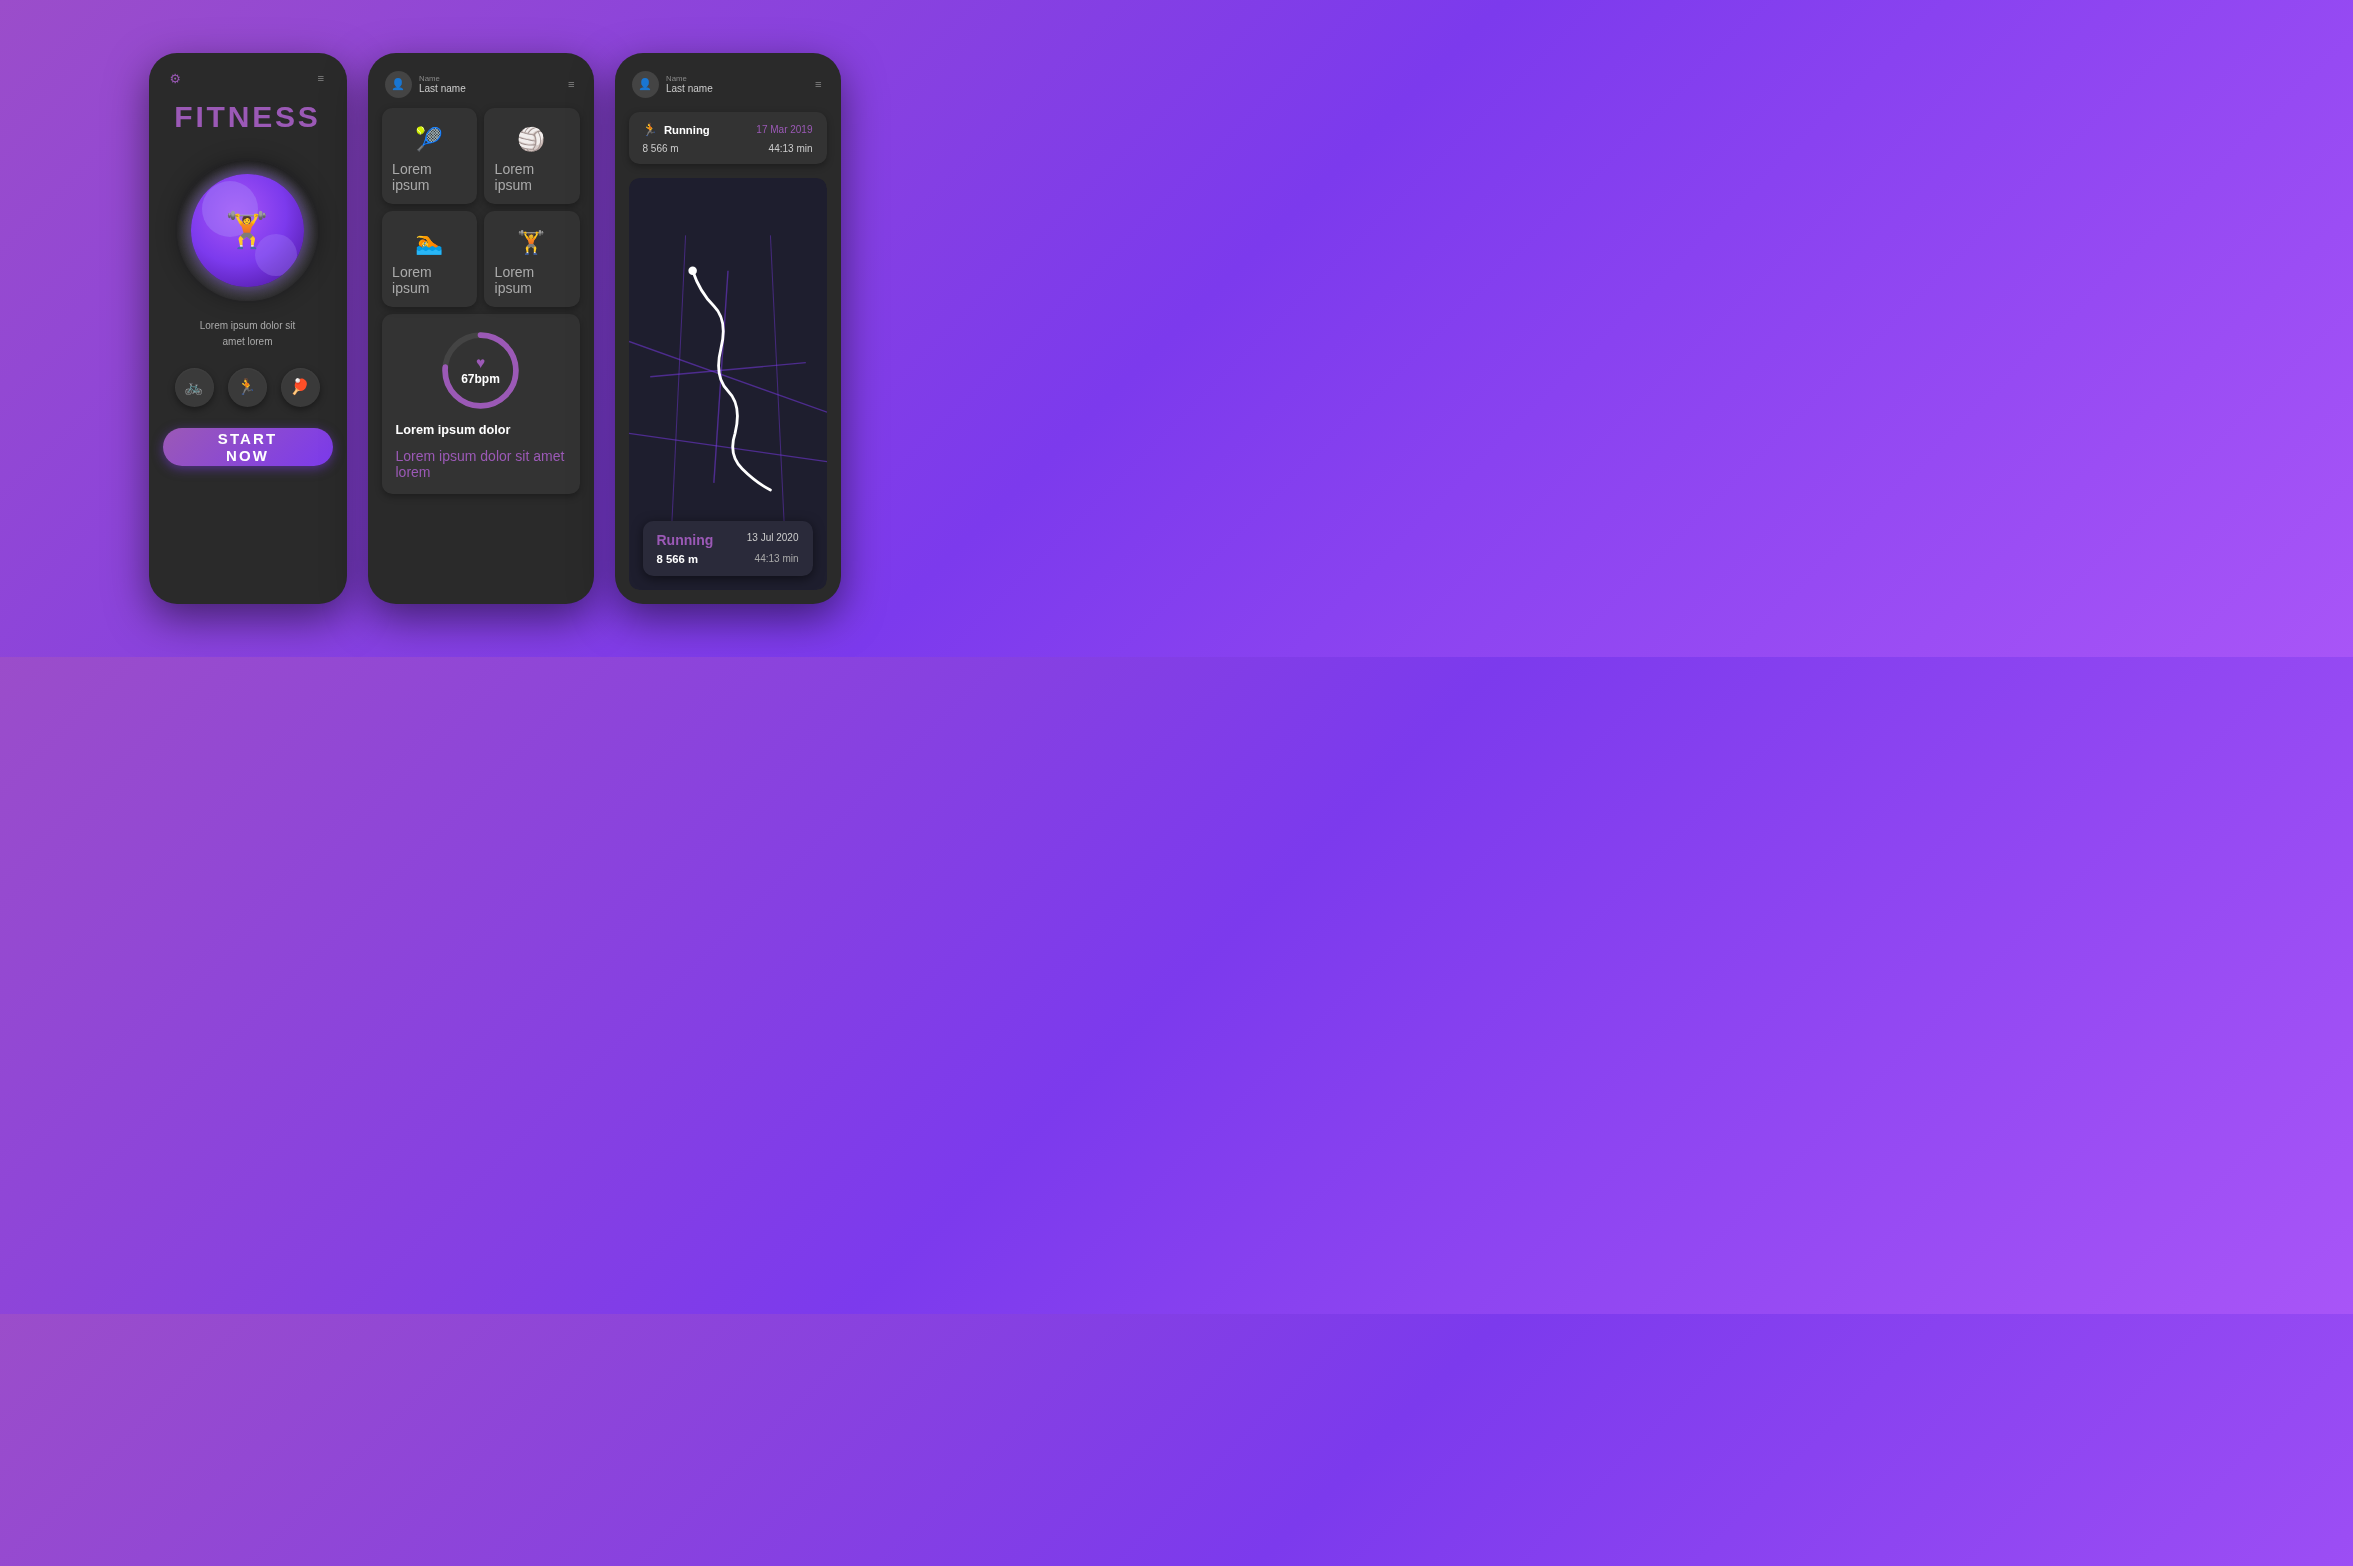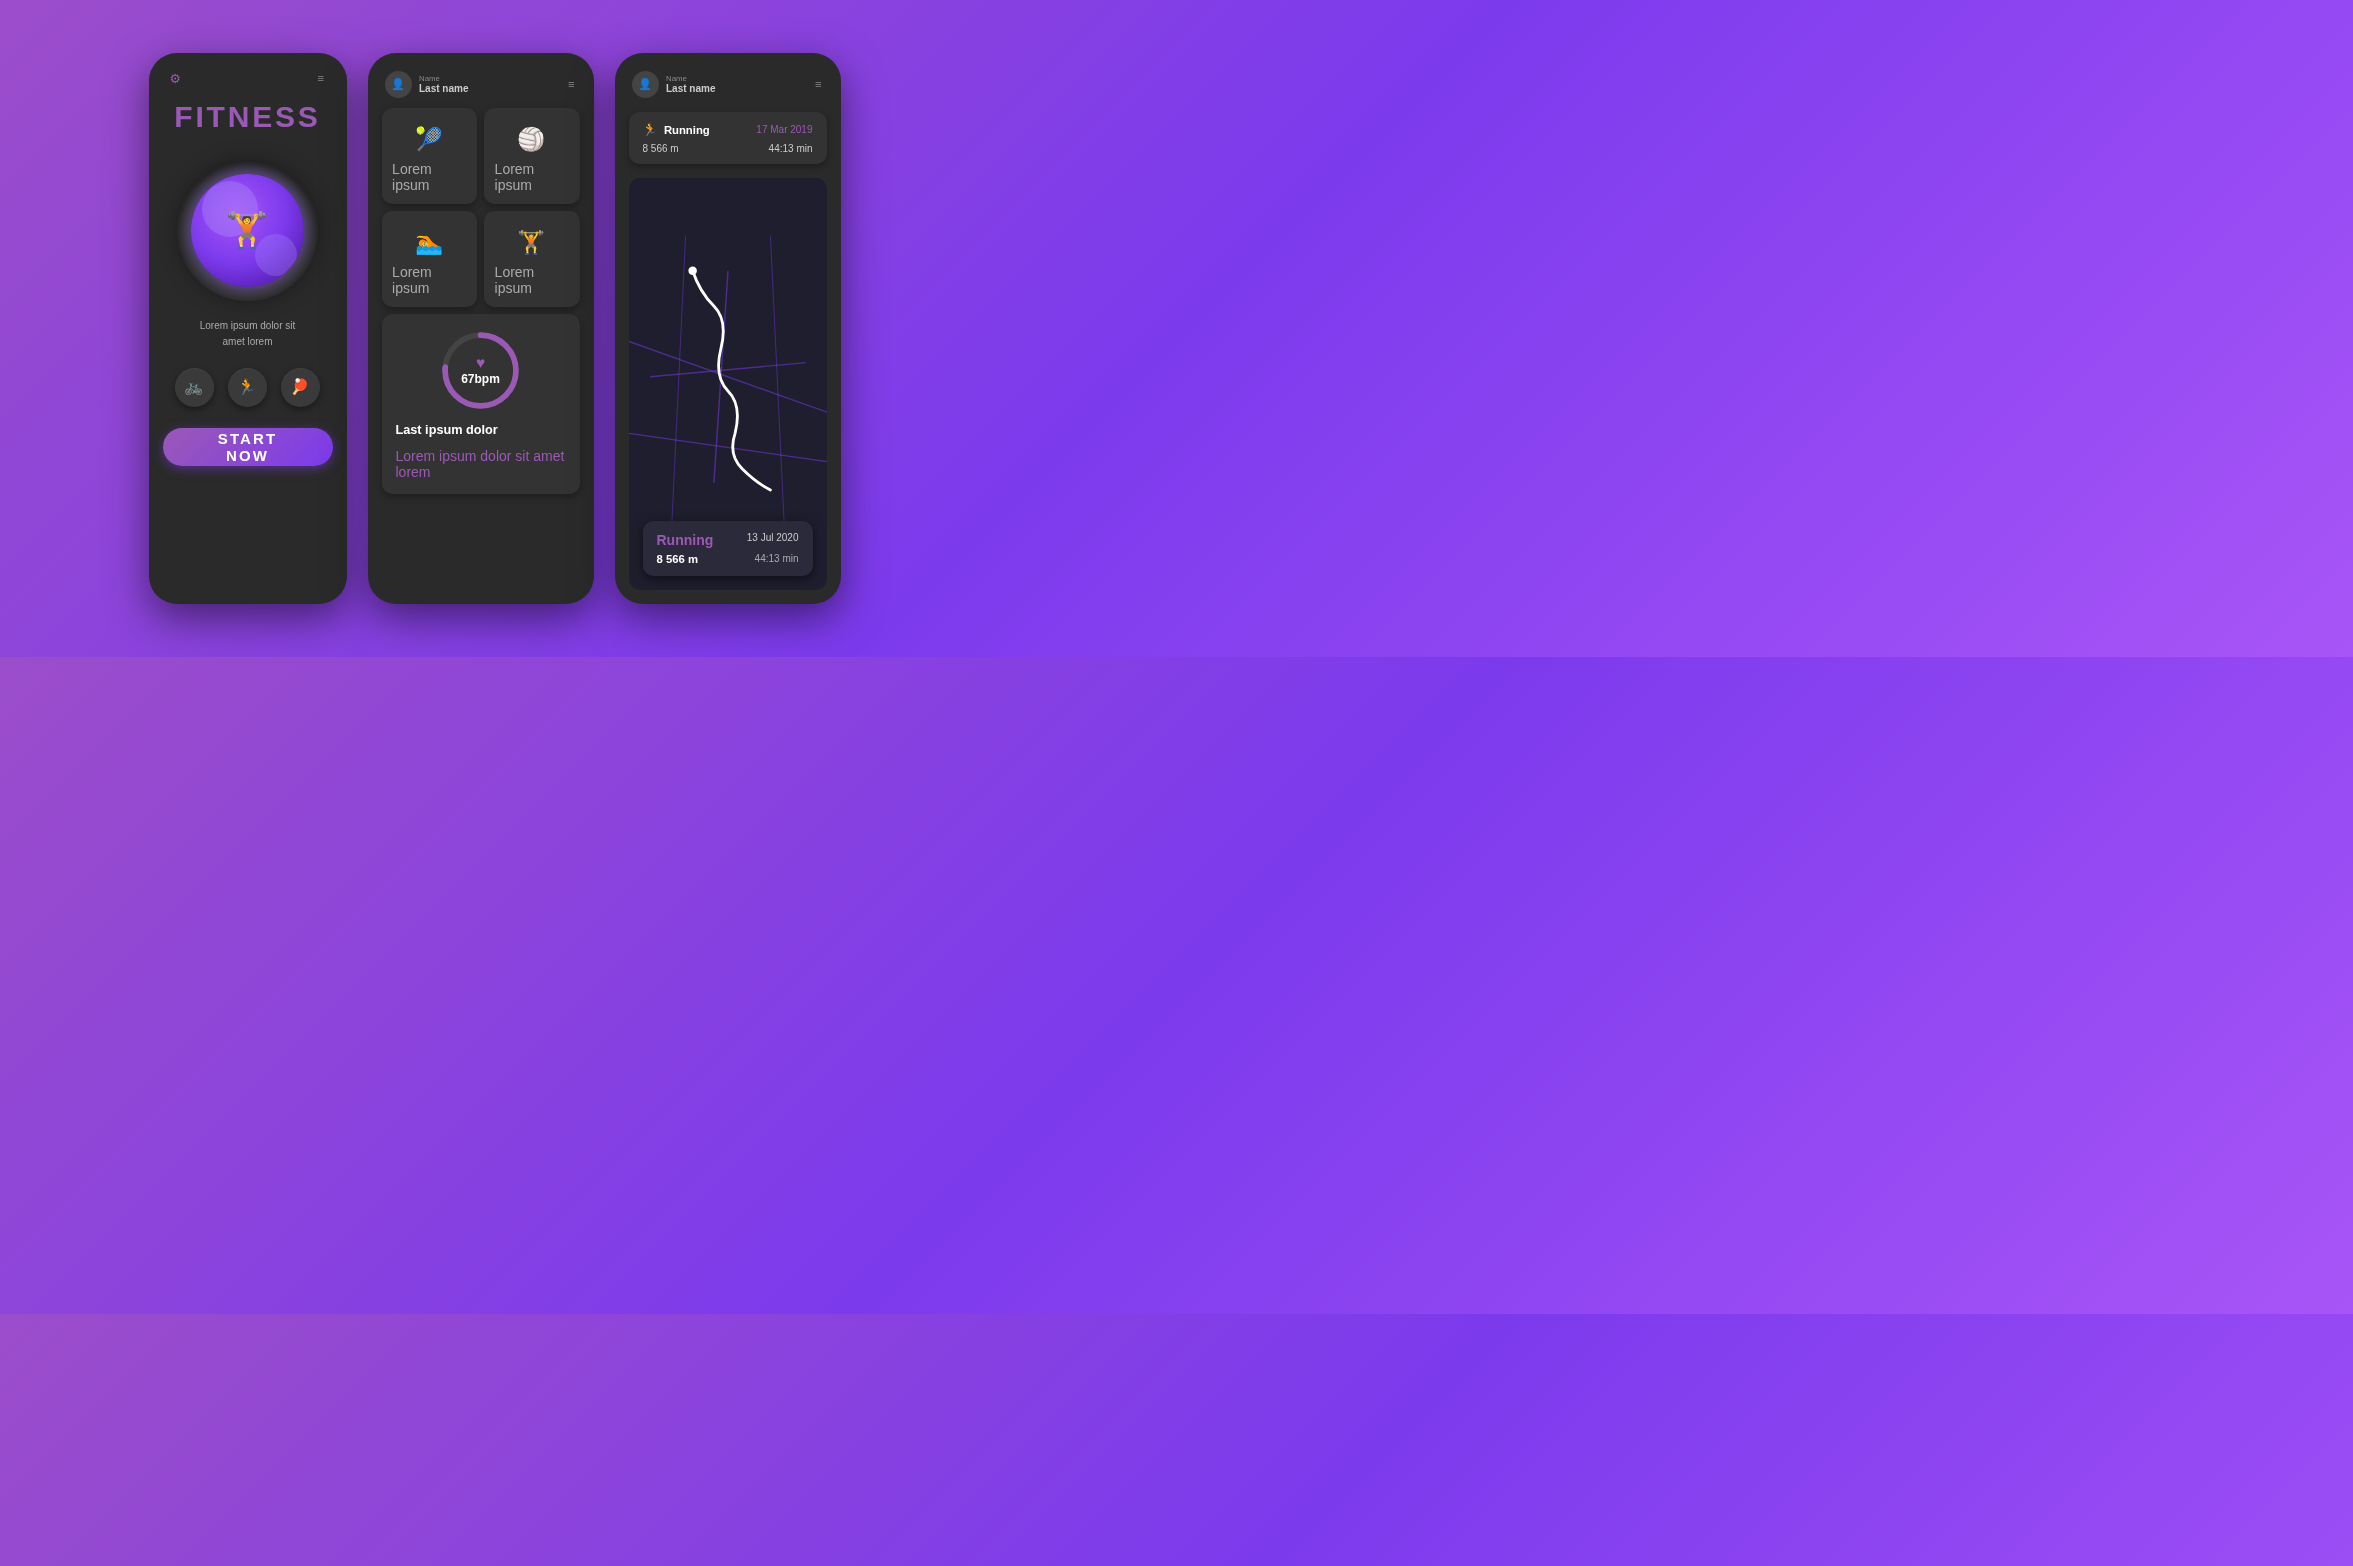--- a/index.html
+++ b/index.html
@@ -167,21 +167,21 @@
       background: #444;
       display: flex;
       align-items: center;
       justify-content: center;
       color: #9b59b6;
       font-size: 11.3px;
     }
 
     .user-name-block {}
     .user-name-top { font-size: 7.8px; color: #888; }
-    .user-name-bottom { font-size: 10px; color: #ccc; font-weight: 700; }
+    .user-name-bottom { font-size: 10px; color: #ccc; font-weight: 400; }
 
     .sport-grid {
       display: grid;
       grid-template-columns: 1fr 1fr;
       gap: 7px;
       margin-bottom: 7px;
     }
 
     .sport-card {
       background: #333;
@@ -420,21 +420,21 @@
         <circle class="heart-circle-bg" cx="60" cy="60" r="50"></circle>
         <circle class="heart-circle-fill" cx="60" cy="60" r="50"></circle>
       </svg>
       <div class="heart-center">
         <div class="heart-emoji">♥</div>
         <div class="bpm-value">
           <span>67</span><span>bpm</span>
         </div>
       </div>
     </div>
-    <div class="heart-rate-text-main">Last ipsum dolor</div>
+    <div class="heart-rate-text-main">Lorem ipsum dolor</div>
     <div class="heart-rate-text-sub">Lorem ipsum dolor sit amet lorem</div>
   </div>
 </div>
 
 <div class="phone phone-3" style="display:flex;flex-direction:column;gap:7px;padding:14px;">
   <div class="p3-header">
     <div class="user-info">
       <div class="avatar">
         <span>👤</span>
       </div>

